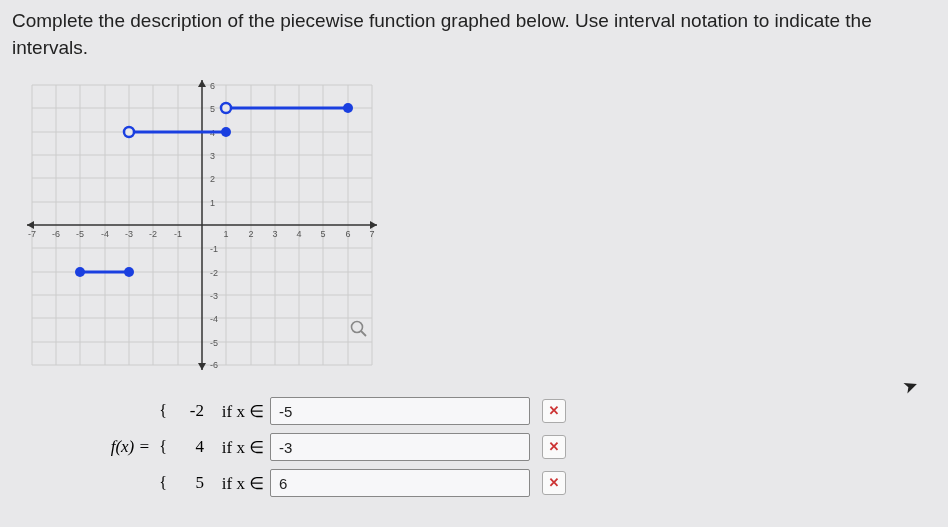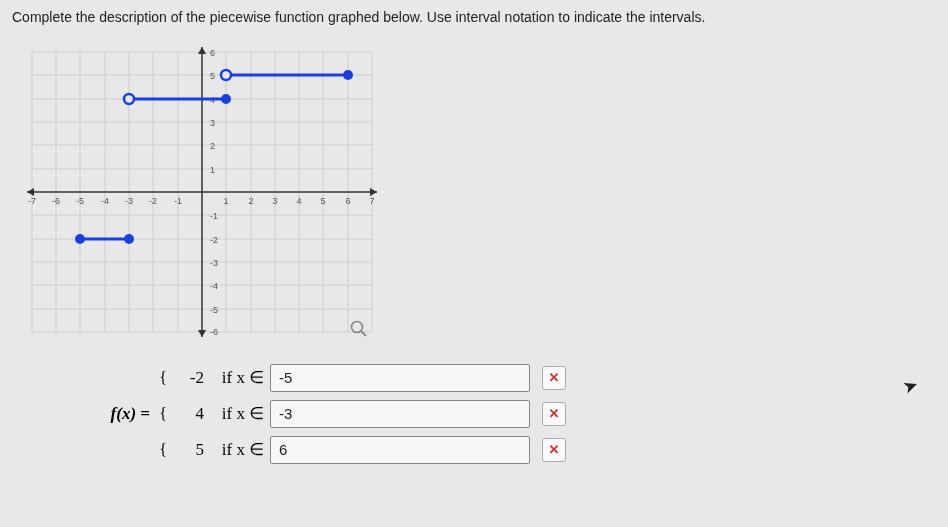--- a/index.html
+++ b/index.html
@@ -5,21 +5,21 @@
     * { margin: 0; padding: 0; box-sizing: border-box; }
     body {
       font-family: Arial, sans-serif;
       background: #e8e8ea;
       padding: 8px 12px;
       width: 948px;
       height: 527px;
       position: relative;
     }
     .prompt {
-      font-size: 14px;
+      font-size: 19px;
       color: #222;
       line-height: 1.4;
       margin-bottom: 14px;
     }
     .graph-container {
       position: relative;
       width: 360px;
       height: 300px;
       margin-left: 10px;
       margin-top: 6px;
@@ -37,21 +37,20 @@
     .answer-row {
       display: flex;
       align-items: center;
       height: 36px;
       gap: 6px;
     }
     .fx-label {
       width: 68px;
       text-align: right;
       font-style: italic;
-      font-weight: bold;
     }
     .brace {
       width: 14px;
       text-align: center;
       font-size: 16px;
     }
     .piece-val {
       width: 28px;
       text-align: right;
     }

